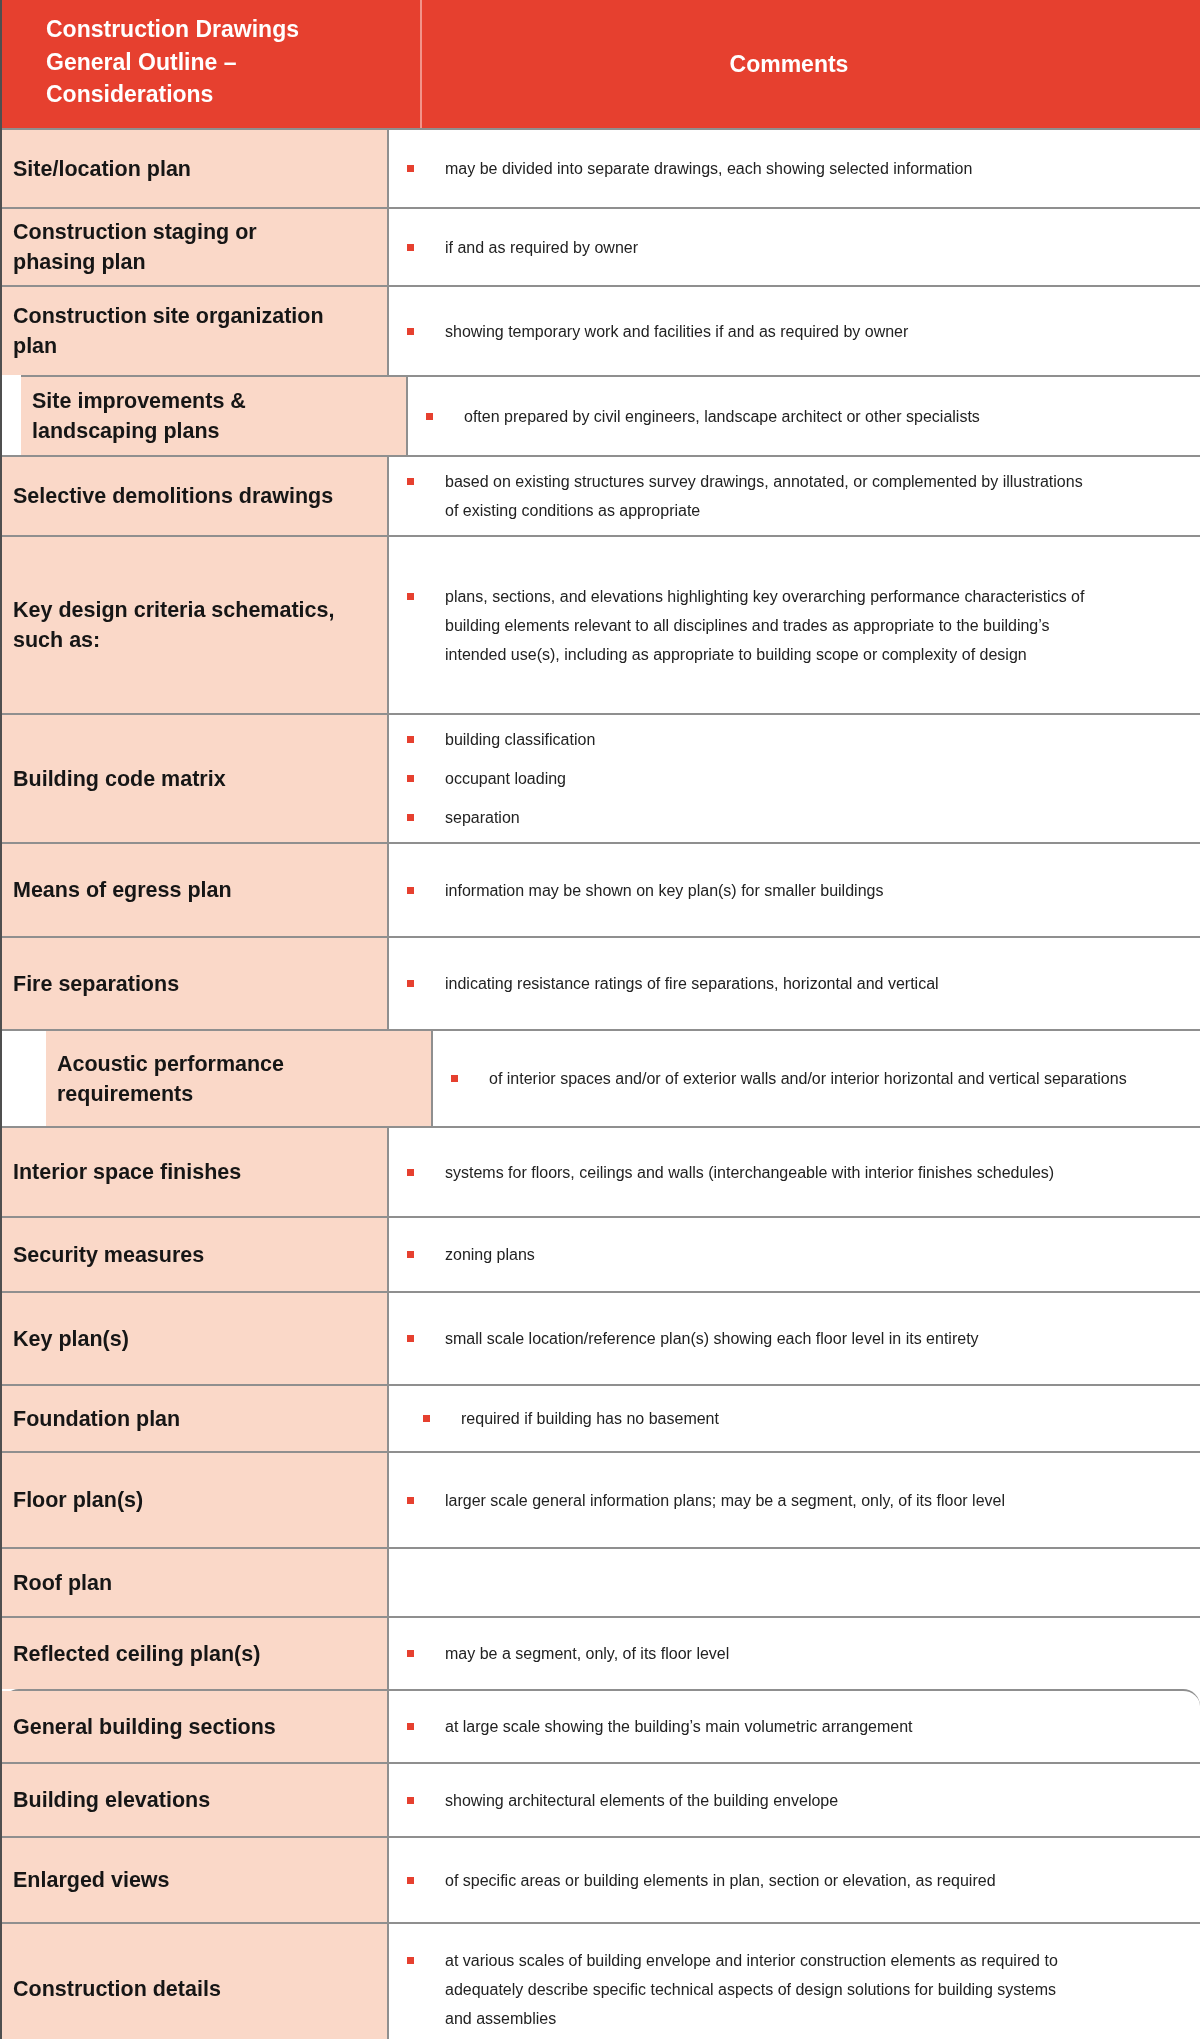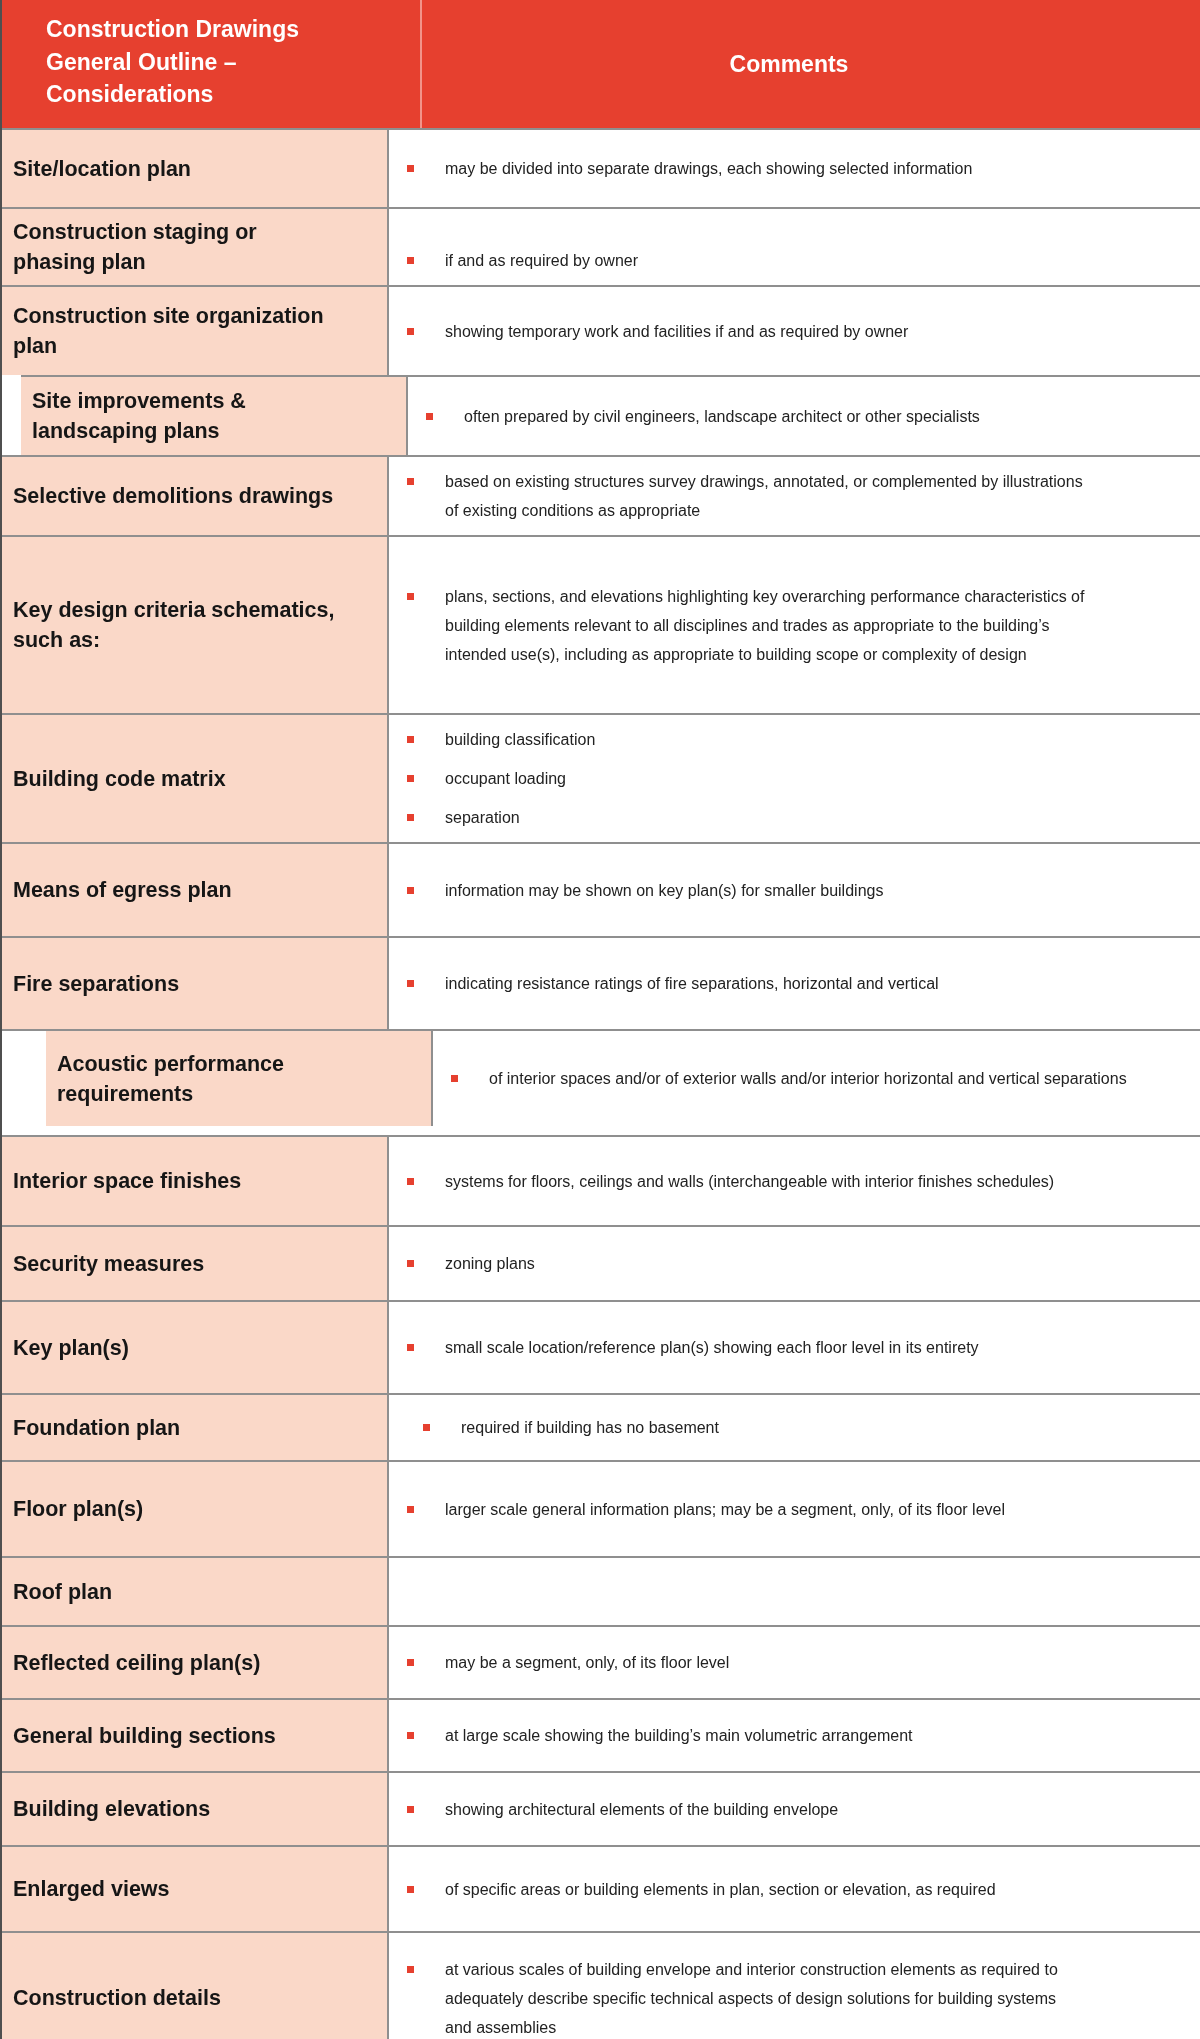--- a/index.html
+++ b/index.html
@@ -96,21 +96,21 @@
   </div>
 <div class="row body-row" style="min-height: 79px;">
       <div class="cell-left label-cell">Site/location plan</div>
       <div class="comments-cell">
         <div class="comment-item">
           <span class="bullet"></span>
           <span class="comment-text">may be divided into separate drawings, each showing selected information</span>
         </div>
       </div>
     </div>
-    <div class="row body-row" style="min-height: 78px; align-items: flex-end;">
+    <div class="row body-row" style="min-height: 78px;">
       <div class="cell-left label-cell">Construction staging or phasing plan</div>
       <div class="comments-cell">
         <div class="comment-item">
           <span class="bullet"></span>
           <span class="comment-text">if and as required by owner</span>
         </div>
       </div>
     </div>
     <div class="row body-row" style="min-height: 90px;">
       <div class="cell-left label-cell">Construction site organization plan</div>
@@ -185,21 +185,21 @@
     </div>
     <div class="row body-row" style="min-height: 97px; padding-left: 44px;">
       <div class="cell-left label-cell">Acoustic performance requirements</div>
       <div class="comments-cell">
         <div class="comment-item">
           <span class="bullet"></span>
           <span class="comment-text">of interior spaces and/or of exterior walls and/or interior horizontal and vertical separations</span>
         </div>
       </div>
     </div>
-    <div class="row body-row" style="min-height: 90px; margin-top: 9px;">
+    <div class="row body-row" style="min-height: 90px;">
       <div class="cell-left label-cell">Interior space finishes</div>
       <div class="comments-cell">
         <div class="comment-item">
           <span class="bullet"></span>
           <span class="comment-text">systems for floors, ceilings and walls (interchangeable with interior finishes schedules)</span>
         </div>
       </div>
     </div>
     <div class="row body-row" style="min-height: 75px;">
       <div class="cell-left label-cell">Security measures</div>
@@ -243,21 +243,21 @@
     </div>
     <div class="row body-row" style="min-height: 73px;">
       <div class="cell-left label-cell">Reflected ceiling plan(s)</div>
       <div class="comments-cell">
         <div class="comment-item">
           <span class="bullet"></span>
           <span class="comment-text">may be a segment, only, of its floor level</span>
         </div>
       </div>
     </div>
-    <div class="row body-row" style="min-height: 73px;">
+    <div class="row body-row" style="min-height: 73px; border-radius: 17px;">
       <div class="cell-left label-cell">General building sections</div>
       <div class="comments-cell">
         <div class="comment-item">
           <span class="bullet"></span>
           <span class="comment-text">at large scale showing the building’s main volumetric arrangement</span>
         </div>
       </div>
     </div>
     <div class="row body-row" style="min-height: 74px;">
       <div class="cell-left label-cell">Building elevations</div>

